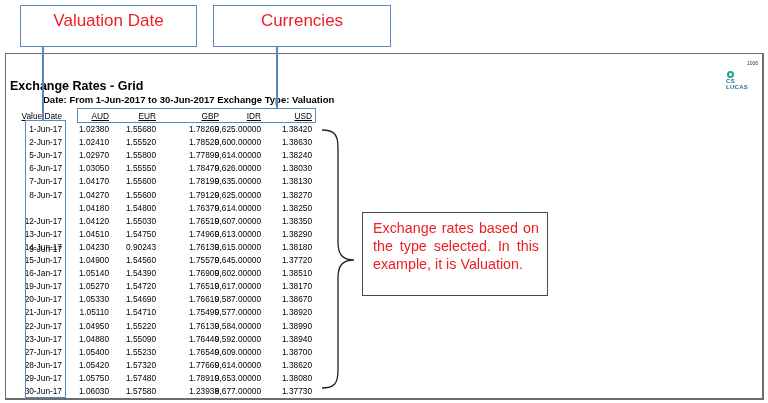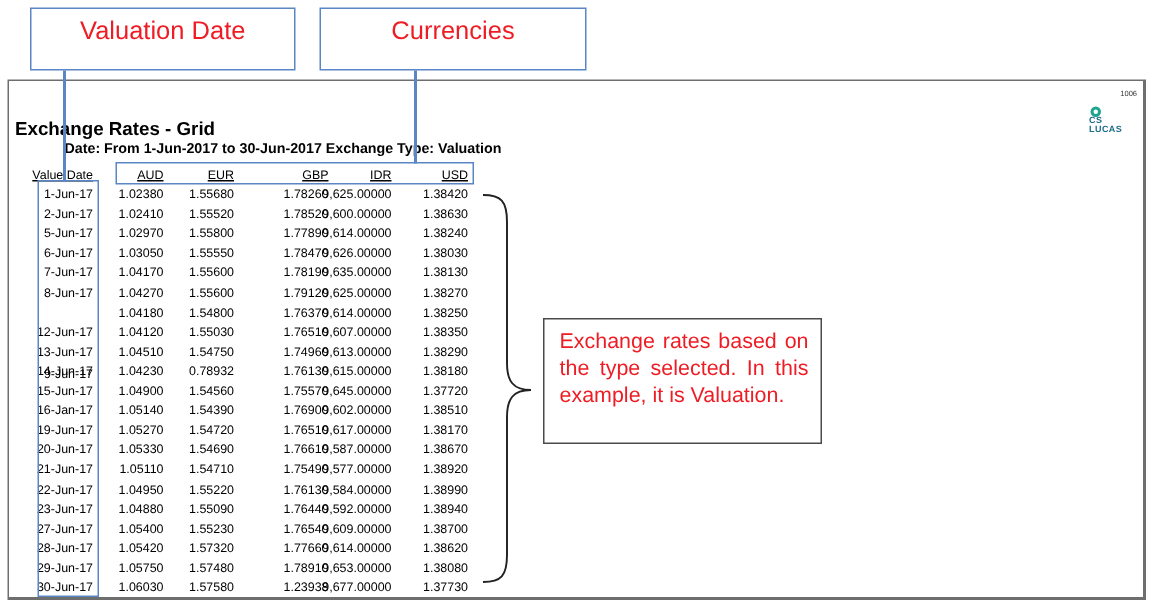--- a/index.html
+++ b/index.html
@@ -119,21 +119,21 @@
       <span class="cell" style="right: 258px;">13-Jun-17</span>
       <span class="cell" style="right: 211px;">1.04510</span>
       <span class="cell" style="right: 164px;">1.54750</span>
       <span class="cell" style="right: 101px;">1.74960</span>
       <span class="cell" style="right: 59px;">9,613.00000</span>
       <span class="cell" style="right: 8px;">1.38290</span>
     </div>
     <div class="row" style="top: 133.9px;">
       <span class="cell" style="right: 258px;">14-Jun-17</span>
       <span class="cell" style="right: 211px;">1.04230</span>
-      <span class="cell" style="right: 164px;">0.78932</span>
+      <span class="cell" style="right: 164px;">0.90243</span>
       <span class="cell" style="right: 101px;">1.76130</span>
       <span class="cell" style="right: 59px;">9,615.00000</span>
       <span class="cell" style="right: 8px;">1.38180</span>
     </div>
     <div class="row" style="top: 147px;">
       <span class="cell" style="right: 258px;">15-Jun-17</span>
       <span class="cell" style="right: 211px;">1.04900</span>
       <span class="cell" style="right: 164px;">1.54560</span>
       <span class="cell" style="right: 101px;">1.75570</span>
       <span class="cell" style="right: 59px;">9,645.00000</span>

